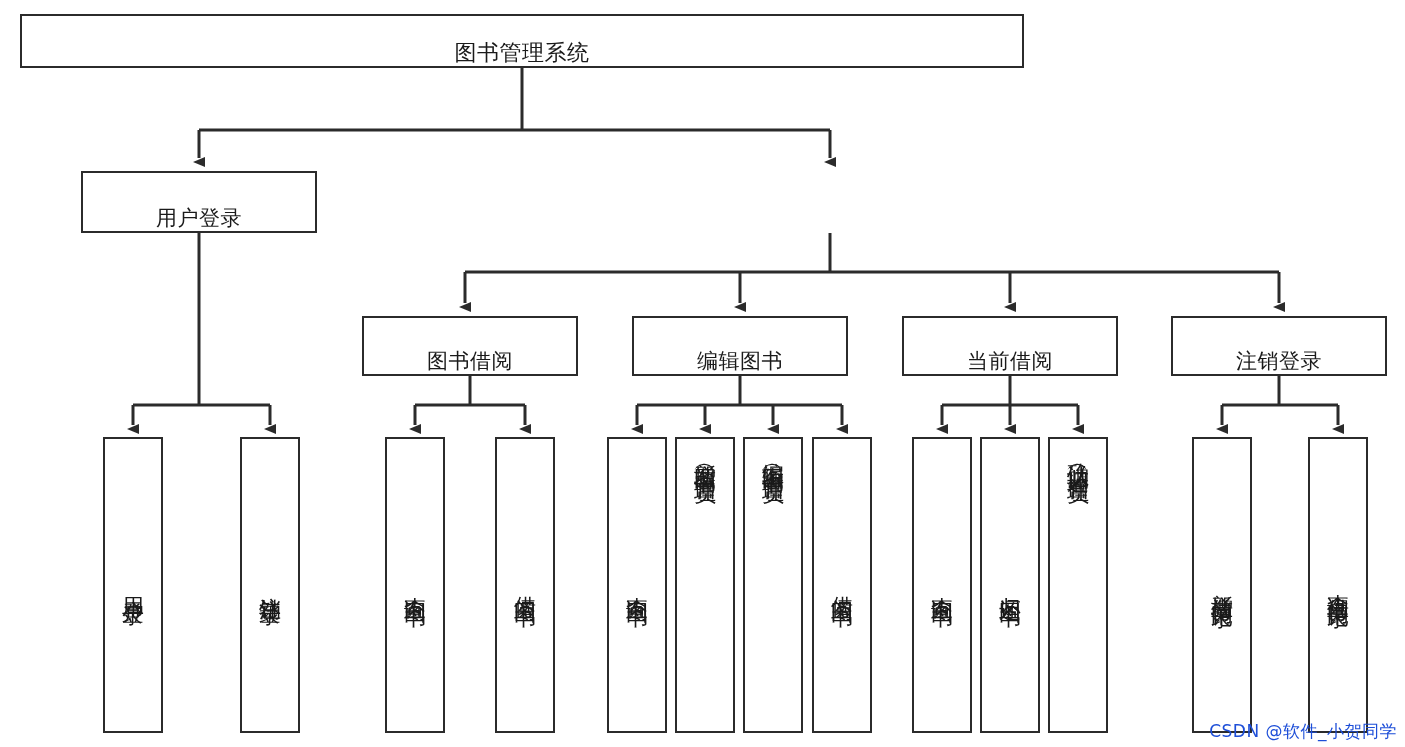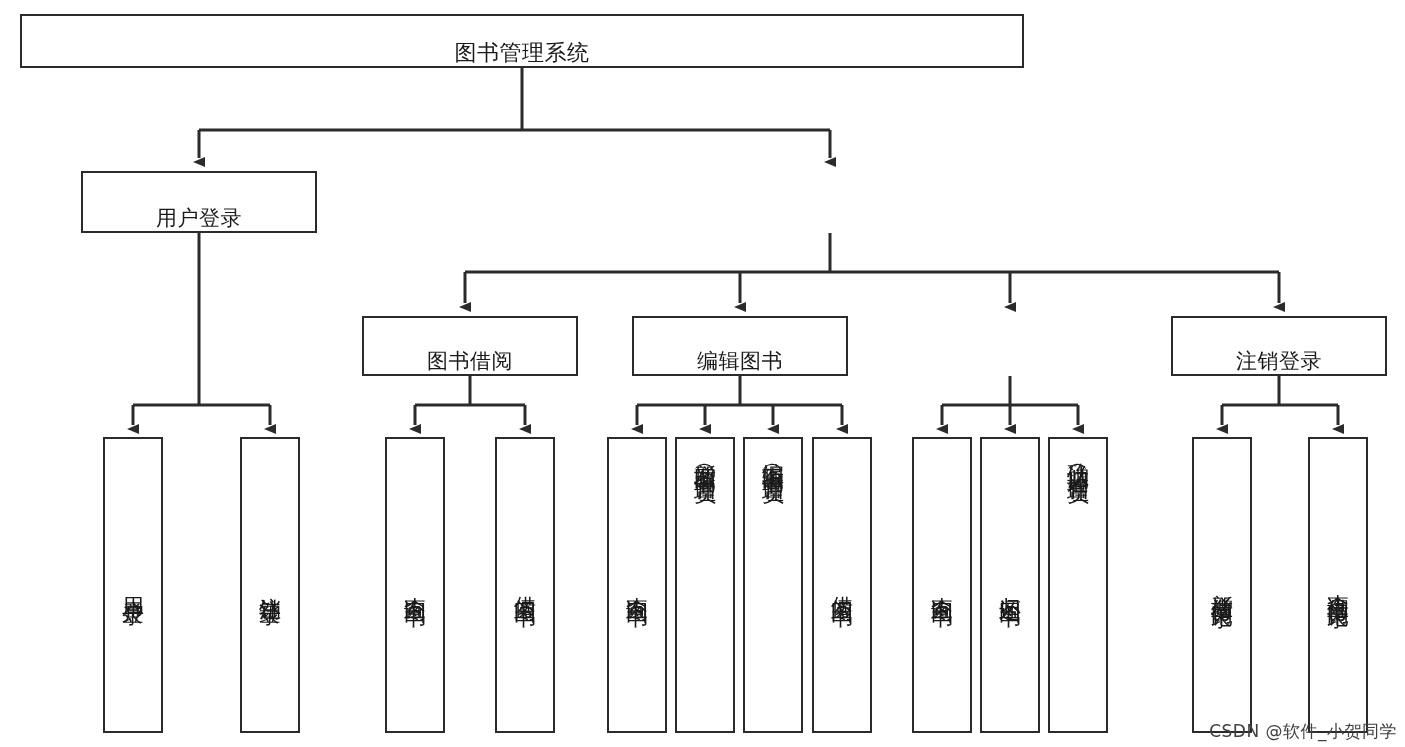--- a/index.html
+++ b/index.html
@@ -64,21 +64,21 @@
   }
   .node.vert.centered {
     align-items: center;
     padding-top: 0;
   }
   #watermark {
     position: absolute;
     right: 8px;
     bottom: 4px;
     font-size: 17px;
-    color: #404040;
+    color: #1d4ed8;
     letter-spacing: 0.5px;
     z-index: 5;
     white-space: nowrap;
   }
 </style>
 </head>
 <body>
 
 <div id="canvas">
 
@@ -142,20 +142,23 @@
 
 
   <div class="node horiz" style="left:362px; top:316px; width:216px; height:60px;">
     <span class="label">图书借阅</span>
   </div>
 
   <div class="node horiz" style="left:632px; top:316px; width:216px; height:60px;">
     <span class="label">编辑图书</span>
   </div>
 
+  <div class="node horiz" style="left:902px; top:316px; width:216px; height:60px;">
+    <span class="label">当前借阅</span>
+  </div>
 
   <div class="node horiz" style="left:1171px; top:316px; width:216px; height:60px;">
     <span class="label">注销登录</span>
   </div>
 
   <div class="node vert centered" style="left:103px; top:437px; width:60px; height:296px;">
     <span class="label">用户登录</span>
   </div>
 
   <div class="node vert centered" style="left:240px; top:437px; width:60px; height:296px;">

